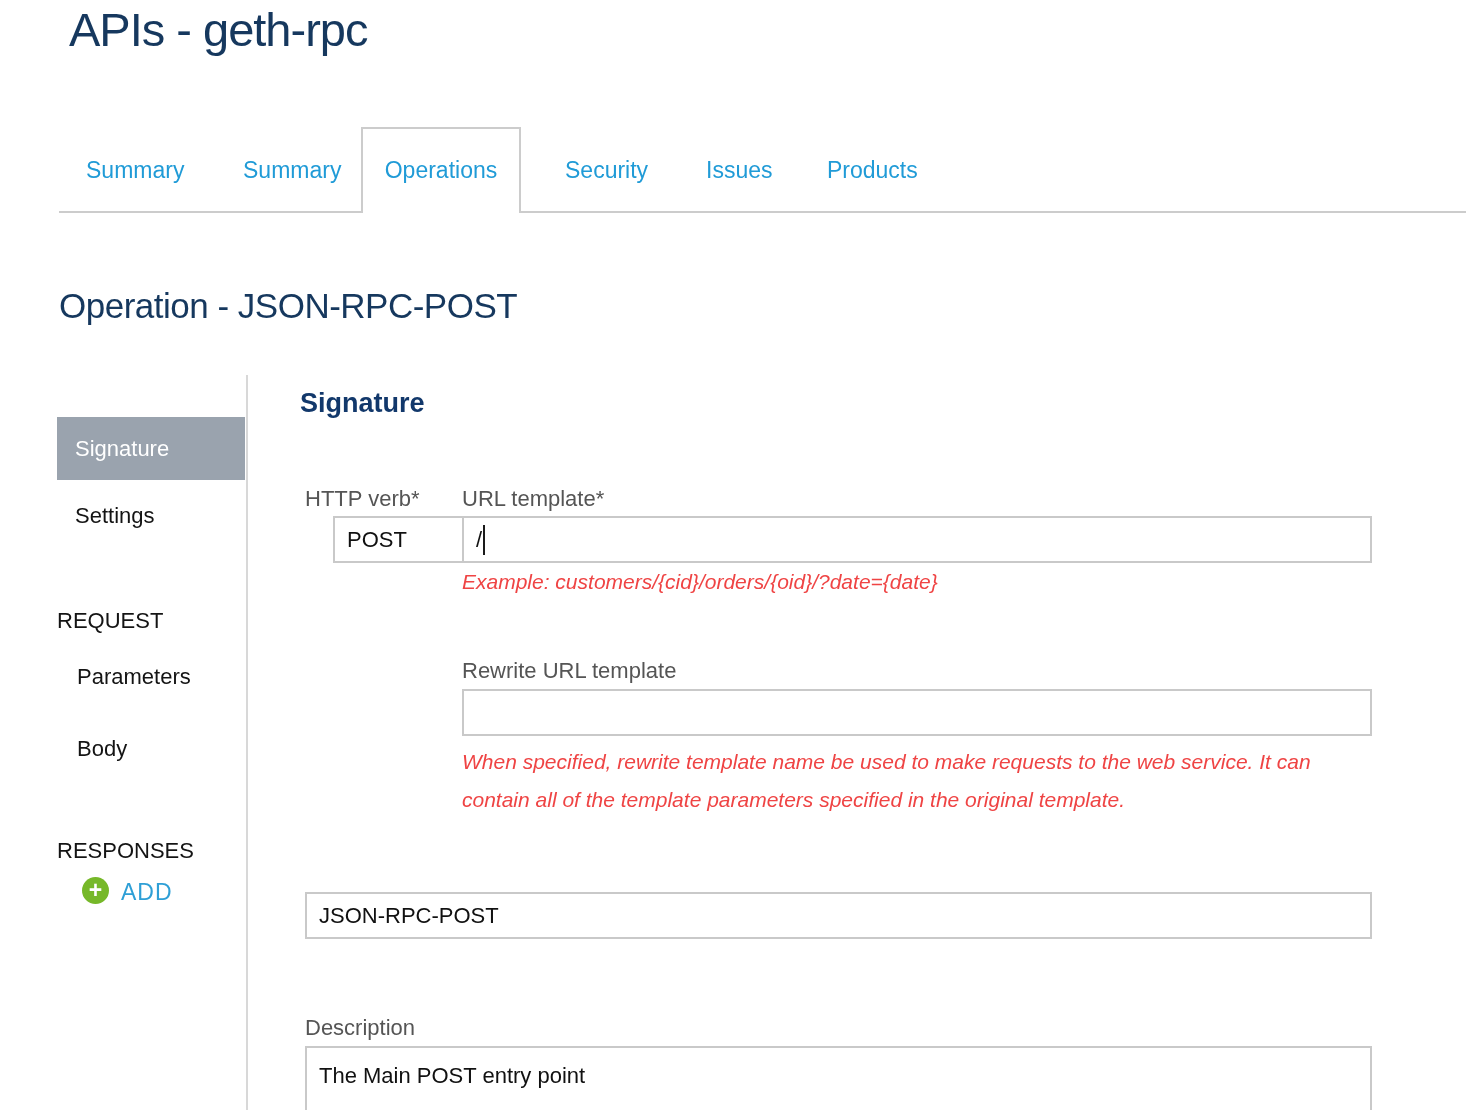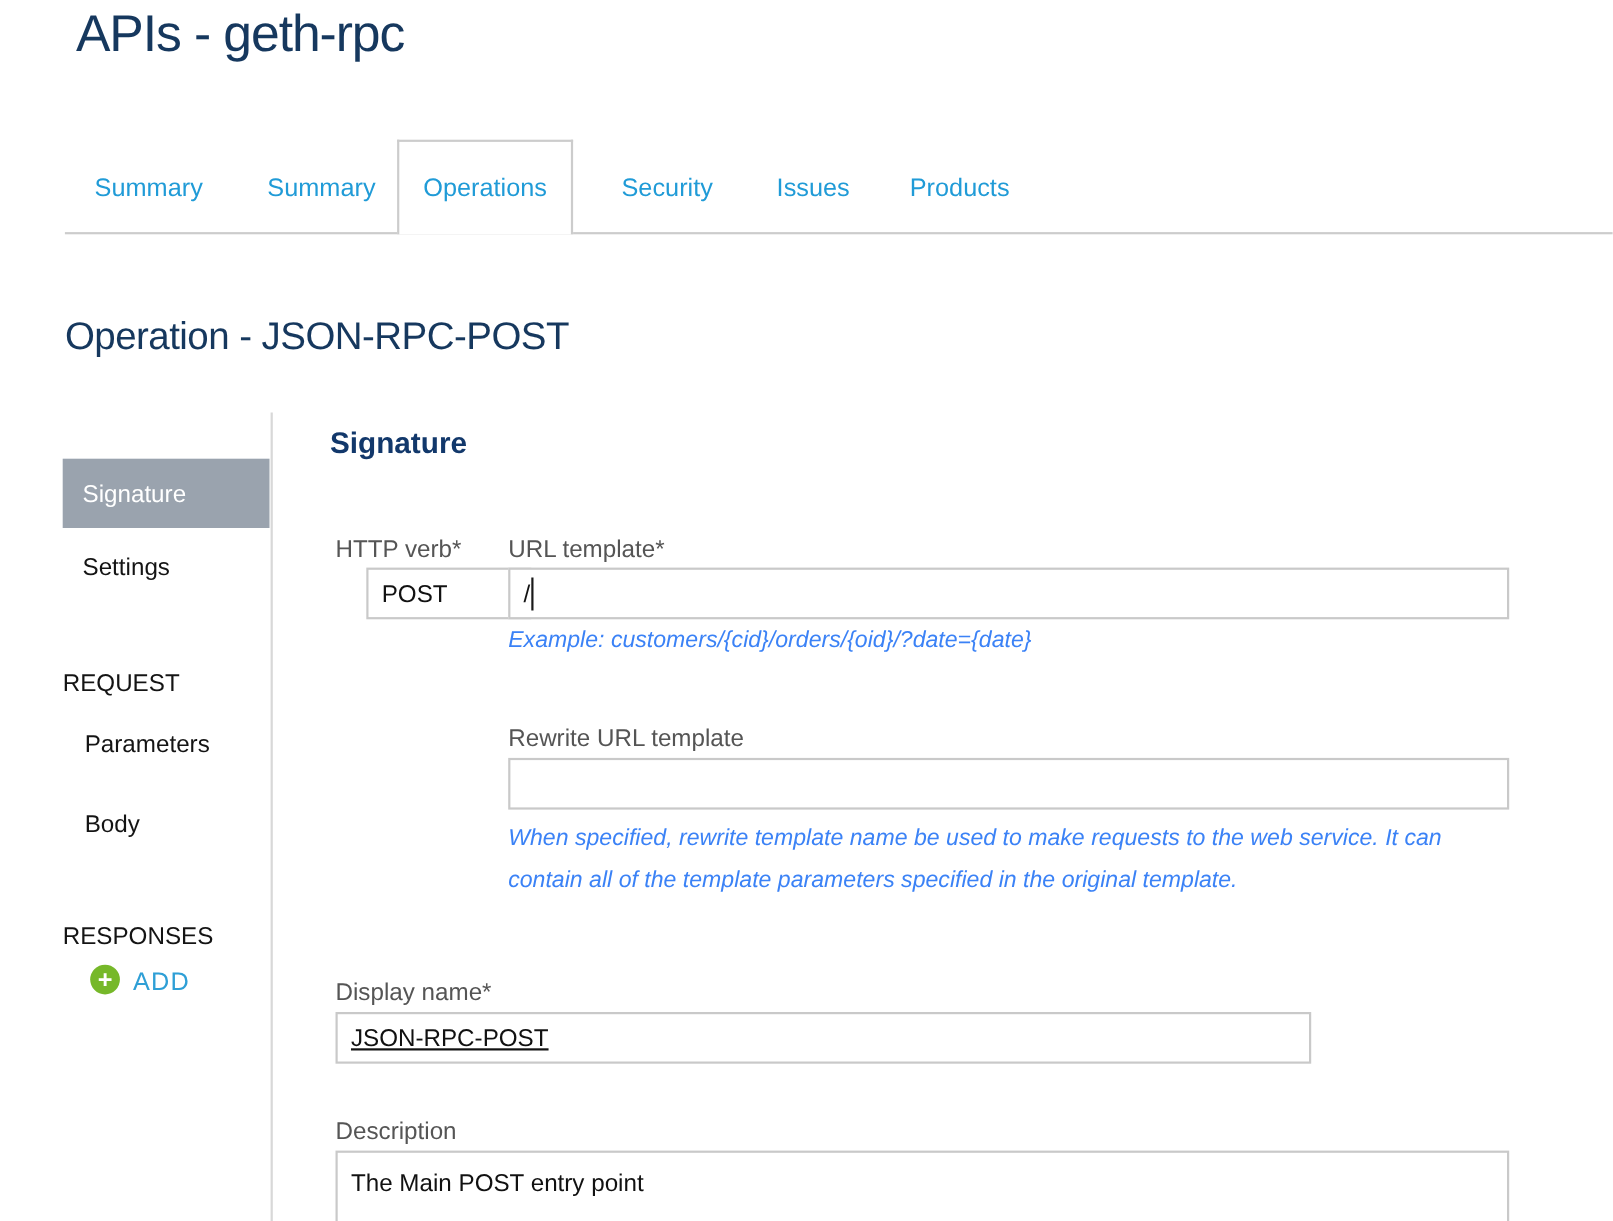--- a/index.html
+++ b/index.html
@@ -50,25 +50,25 @@
   #label-description  { left:305px; top:1015px; }
 
   .tbox { border:2px solid #c9c9c9; background:#ffffff; font-size:22px; color:#111111;
           font-family:"Liberation Sans","DejaVu Sans",sans-serif; }
   input.tbox { padding:0 12px; outline:none; }
   #input-http-verb { left:305px; top:516px; width:150px; height:47px;margin-left:28px; }
   #input-url-template { left:462px; top:516px; width:910px; height:47px;
       display:flex; align-items:center; padding-left:12px; cursor:text; }
   #input-url-template .caret { display:inline-block; width:2px; height:30px; background:#1a1a1a; margin-left:1px; }
   #input-rewrite { left:462px; top:689px; width:910px; height:47px; }
-  #input-display-name { left:305px; top:920px; width:887px; height:47px;text-decoration:underline; }
+  #input-display-name { left:305px; top:892px; width:1067px; height:47px; }
   #input-description { left:305px; top:1046px; width:1067px; height:100px; padding:14px 12px;
       resize:none; outline:none; line-height:28px; }
 
-  .hint { font-style:italic; color:#3b82f6; font-size:21px; }
+  .hint { font-style:italic; color:#ef4444; font-size:21px; }
   #url-example { left:462px; top:570px; }
   #rewrite-help { left:462px; top:743px; width:912px; line-height:38px; }
 </style>
 </head>
 <body>
 
 <div class="abs" id="page-title">APIs - geth-rpc</div>
 
 <div class="abs" id="tab-underline"></div>
 <div class="abs tab" id="tab-summary">Summary</div>

